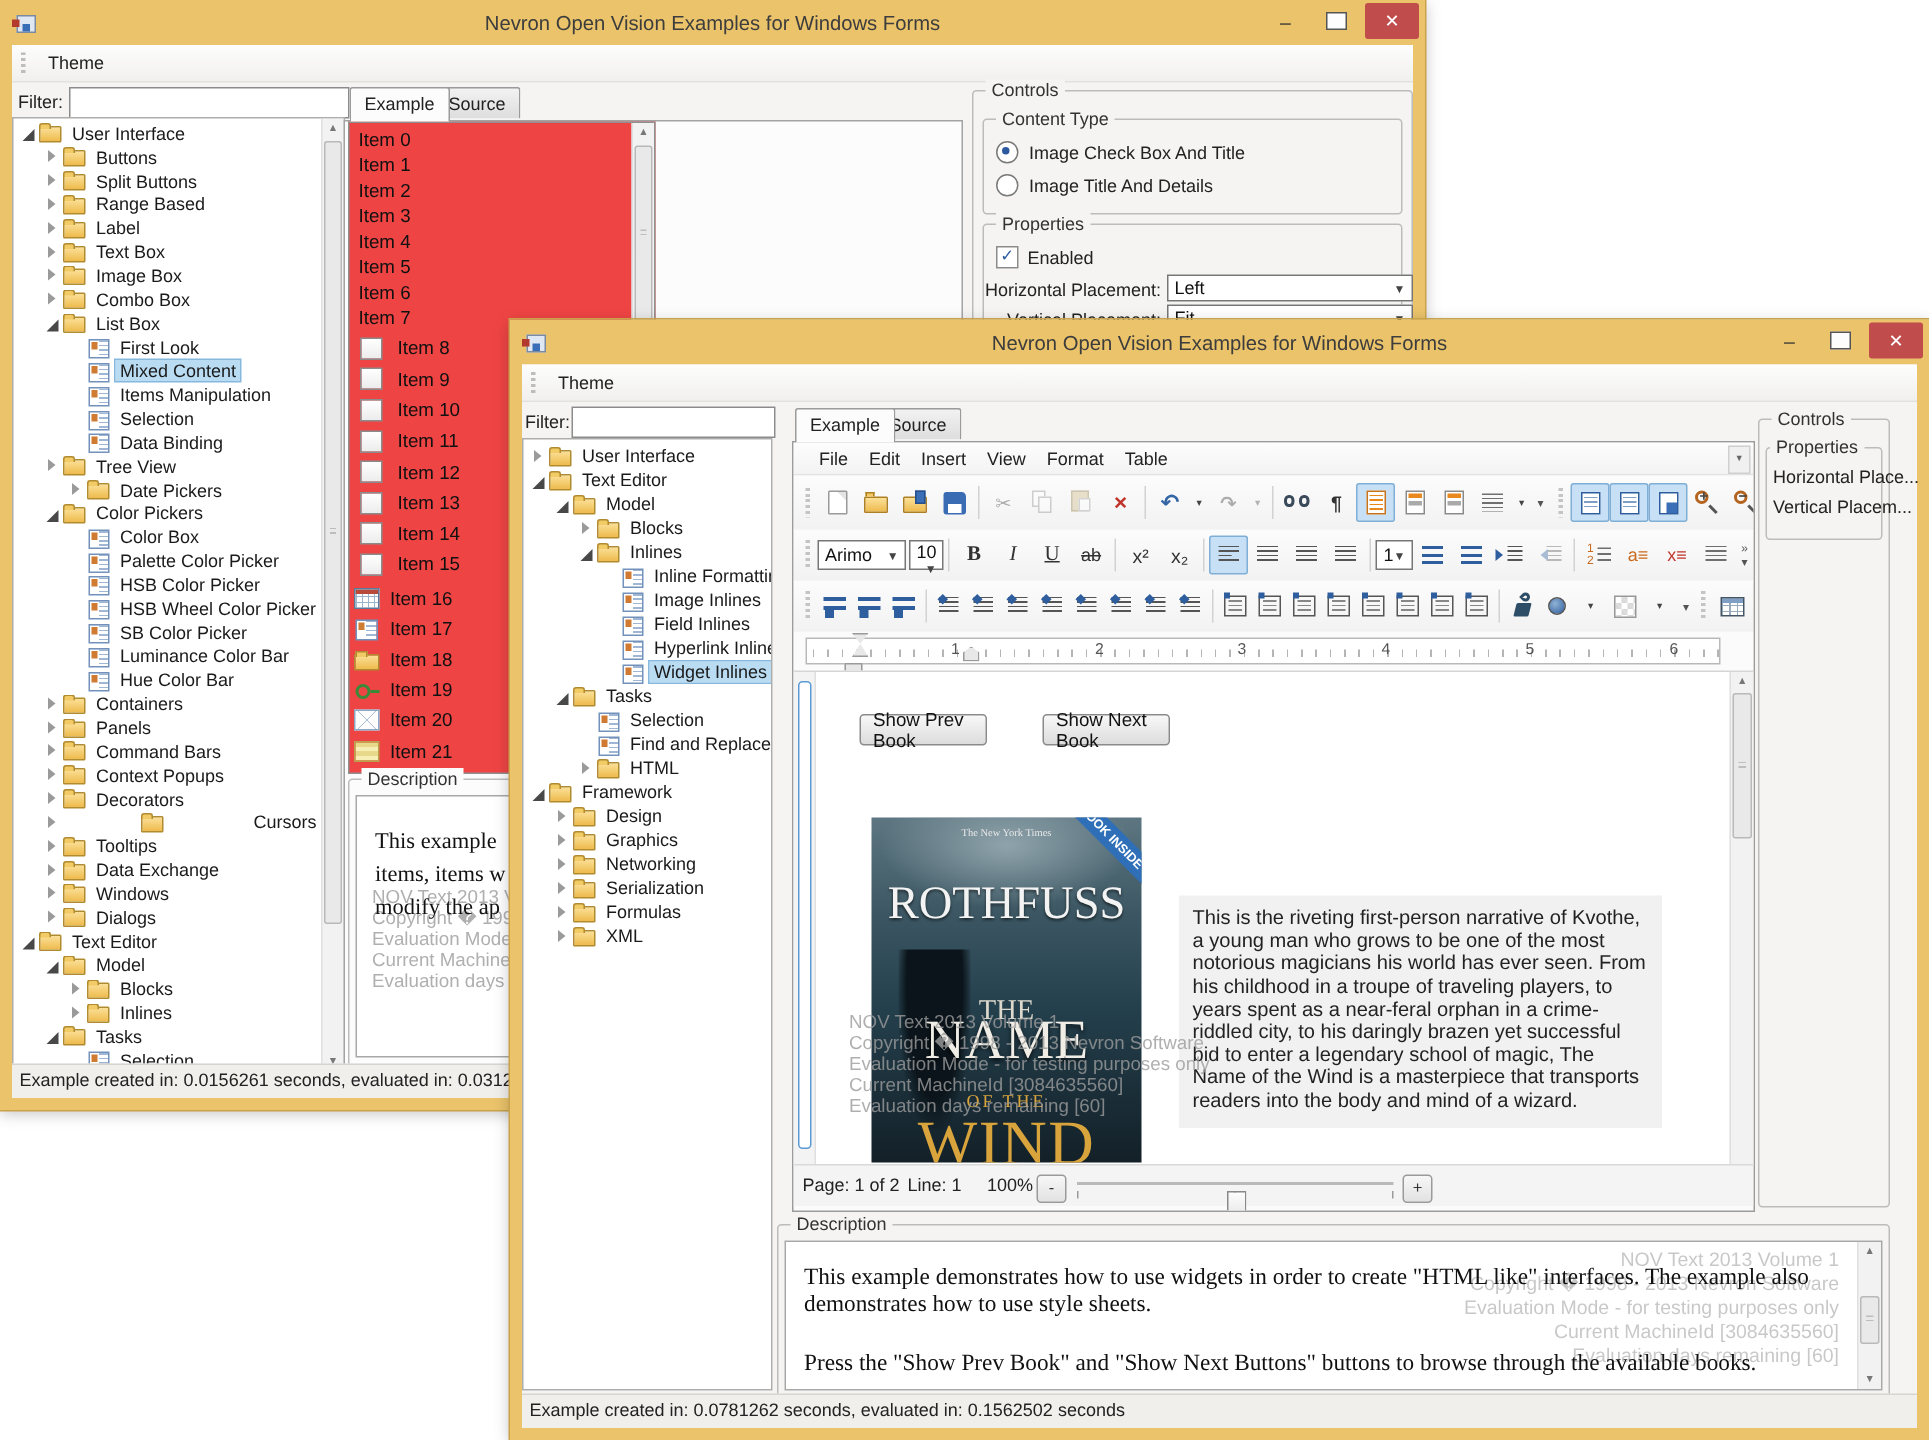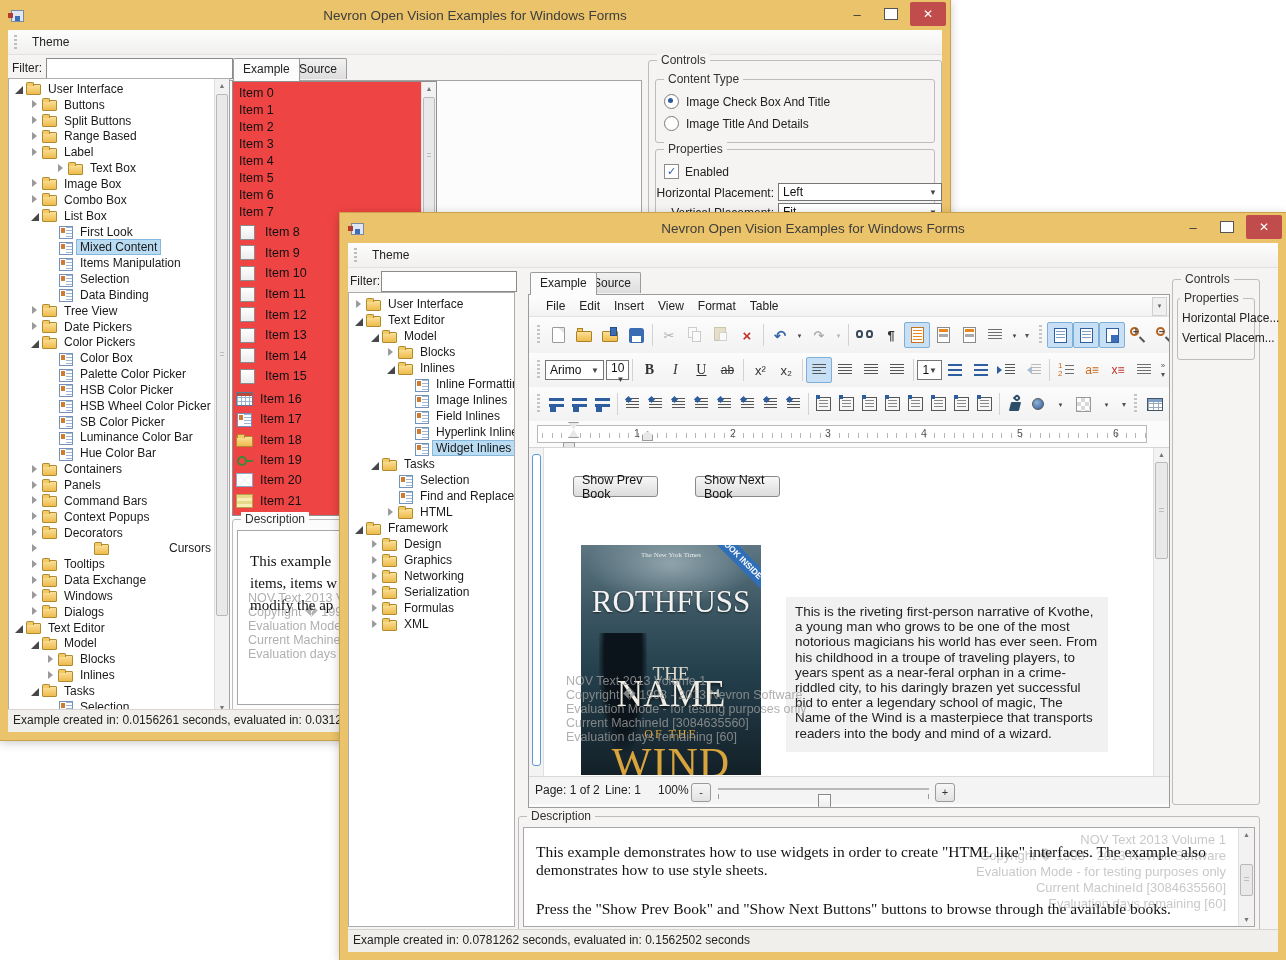--- a/index.html
+++ b/index.html
@@ -257,21 +257,21 @@
             <div class="ti folder closed" style="padding-left: 20px;">
               <span class="tw"></span>
               <span class="tico"></span>
               <span class="tl">Range Based</span>
             </div>
             <div class="ti folder closed" style="padding-left: 20px;">
               <span class="tw"></span>
               <span class="tico"></span>
               <span class="tl">Label</span>
             </div>
-            <div class="ti folder closed" style="padding-left: 20px; margin-left: 26px;">
+            <div class="ti folder closed" style="padding-left: 20px;">
               <span class="tw"></span>
               <span class="tico"></span>
               <span class="tl">Text Box</span>
             </div>
             <div class="ti folder closed" style="padding-left: 20px;">
               <span class="tw"></span>
               <span class="tico"></span>
               <span class="tl">Image Box</span>
             </div>
             <div class="ti folder closed" style="padding-left: 20px;">
@@ -307,21 +307,21 @@
             <div class="ti leaf" style="padding-left: 36px;">
               <span class="tw"></span>
               <span class="tico"></span>
               <span class="tl">Data Binding</span>
             </div>
             <div class="ti folder closed" style="padding-left: 20px;">
               <span class="tw"></span>
               <span class="tico"></span>
               <span class="tl">Tree View</span>
             </div>
-            <div class="ti folder closed" style="padding-left: 20px;">
+            <div class="ti folder closed" style="padding-left: 36px;">
               <span class="tw"></span>
               <span class="tico"></span>
               <span class="tl">Date Pickers</span>
             </div>
             <div class="ti folder open" style="padding-left: 20px;">
               <span class="tw"></span>
               <span class="tico"></span>
               <span class="tl">Color Pickers</span>
             </div>
             <div class="ti leaf" style="padding-left: 36px;">

